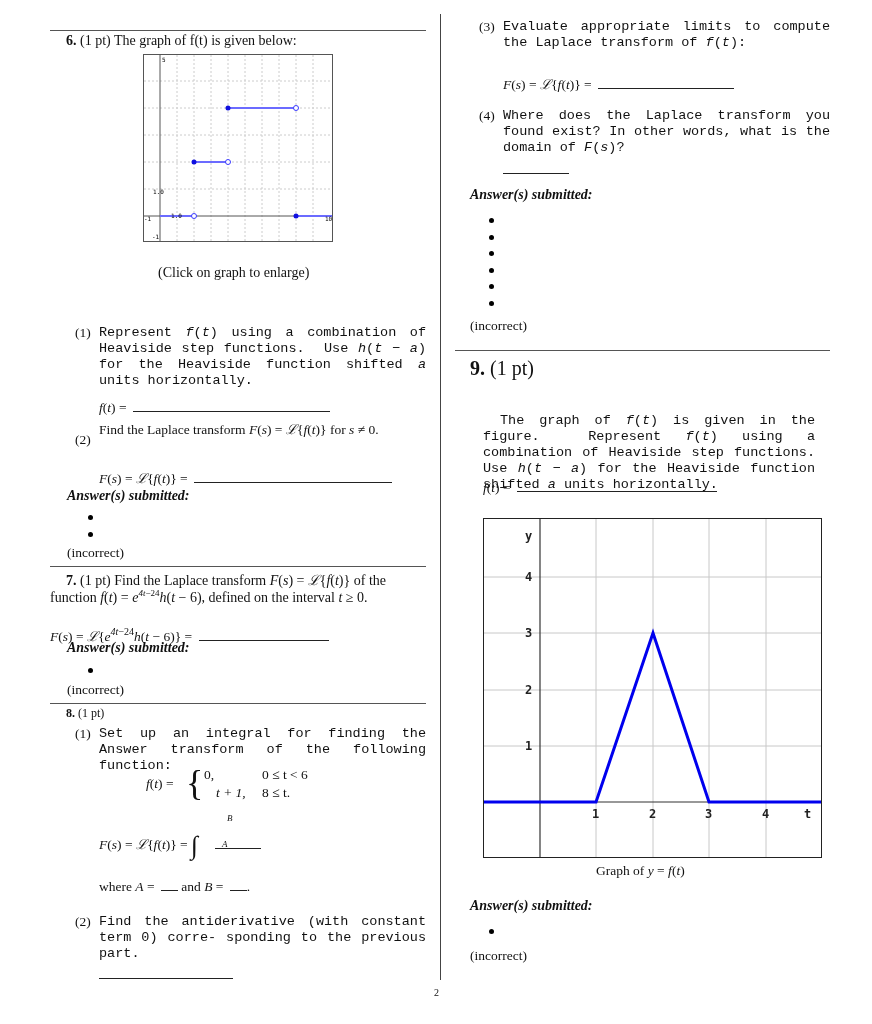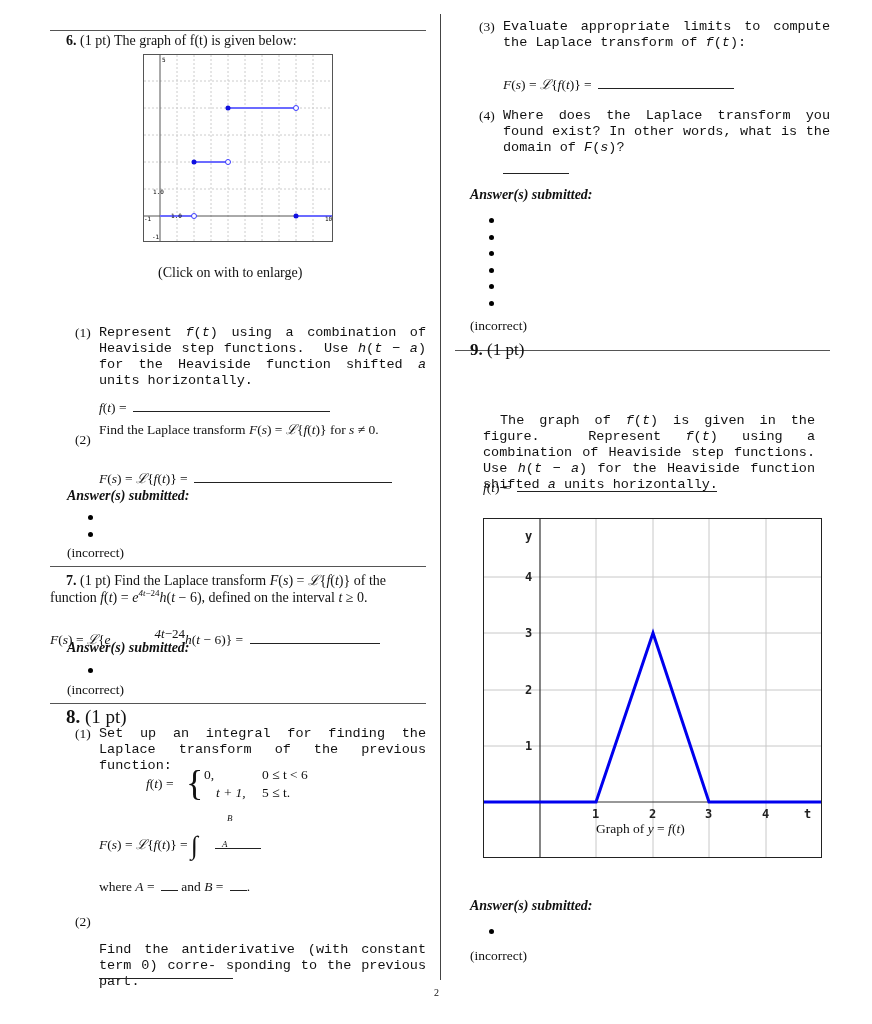--- a/index.html
+++ b/index.html
@@ -65,21 +65,21 @@
     <circle cx="153" cy="162" r="2.5" fill="#1010e0"></circle>
     <text x="19" y="8" font-size="6">5</text>
     <text x="10" y="140" font-size="6">1.0</text>
     <text x="28" y="164" font-size="6">1.0</text>
     <text x="1" y="167" font-size="6">-1</text>
     <text x="182" y="167" font-size="6">10</text>
     <text x="9" y="185" font-size="6">-1</text>
   </svg>
 </div>
 
-<div class="abs" style="left:158px; top:265px; font-size:14px;">(Click on with to enlarge)</div>
+<div class="abs" style="left:158px; top:265px; font-size:14px;">(Click on graph to enlarge)</div>
 
 <div class="abs" style="left:75px; top:325px;">(1)</div>
 <div class="para" style="left:99px; top:325px; width:327px;">
   Represent <i>f</i>(<i>t</i>) using a combination of Heaviside step functions. &nbsp;Use <i>h</i>(<i>t</i> − <i>a</i>) for the Heaviside function shifted <i>a</i> units horizontally.
 </div>
 <div class="abs" style="left:99px; top:400px;">
   <i>f</i>(<i>t</i>) = <span class="blank" style="width:197px;"></span>
 </div>
 
 <div class="abs" style="left:75px; top:432px;">(2)</div>
@@ -98,57 +98,57 @@
 <div class="rule" style="left:50px; top:566px; width:376px;"></div>
 <div class="abs" style="left:66px; top:570px; font-size:14px;">
   <b>7.</b>
   <span>(1 pt)</span>
   Find the Laplace transform <i>F</i>(<i>s</i>) = <i>ℒ</i>{<i>f</i>(<i>t</i>)} of the
 </div>
 <div class="abs" style="left:50px; top:588px; font-size:14px;">
   function <i>f</i>(<i>t</i>) = <i>e</i><sup style="font-size:9px;"><i>4t</i>−24</sup><i>h</i>(<i>t</i> − 6), defined on the interval <i>t</i> ≥ 0.
 </div>
 <div class="abs" style="left:50px; top:626px;">
-  <i>F</i>(<i>s</i>) = <i>ℒ</i>{<i>e</i><sup style="font-size:13px;margin-left:44px;"><i>4t</i>−24</sup><i>h</i>(<i>t</i> − 6)} = <span class="blank" style="width:130px;"></span>
+  <i>F</i>(<i>s</i>) = <i>ℒ</i>{<i>e</i><sup style="font-size:10px;"><i>4t</i>−24</sup><i>h</i>(<i>t</i> − 6)} = <span class="blank" style="width:130px;"></span>
 </div>
 <div class="abs sub-ital" style="left:67px; top:640px;">Answer(s) submitted:</div>
 <div class="bullet" style="left:88px; top:668px;"></div>
 <div class="abs" style="left:67px; top:682px;">(incorrect)</div>
 
 <div class="rule" style="left:50px; top:703px; width:376px;"></div>
-<div class="abs" style="left:66px; top:706px; font-size:19px;">
+<div class="abs" style="left:66px; top:706px; font-size:12px;">
   <b>8.</b>
   <span>(1 pt)</span>
 </div>
 <div class="abs" style="left:75px; top:726px;">(1)</div>
-<div class="para" style="left:99px; top:726px; width:327px;">Set up an integral for finding the Laplace transform of the previous function:</div>
+<div class="para" style="left:99px; top:726px; width:327px;">Set up an integral for finding the Answer transform of the following function:</div>
 
 <div class="abs" style="left:146px; top:767px;">
   <span style="position:absolute; left:0; top:9px; white-space:nowrap;"><i>f</i>(<i>t</i>) =</span>
   <span style="position:absolute; left:40px; top:-2px; font-size:36px; font-weight:100; line-height:36px;">{</span>
   <span style="position:absolute; left:58px; top:0; white-space:nowrap;">0,</span>
   <span style="position:absolute; left:58px; top:18px; white-space:nowrap;margin-left:12px;" class="it">t + 1,</span>
   <span style="position:absolute; left:116px; top:0; white-space:nowrap;">0 ≤ t &lt; 6</span>
-  <span style="position:absolute; left:116px; top:18px; white-space:nowrap;">5 ≤ t.</span>
+  <span style="position:absolute; left:116px; top:18px; white-space:nowrap;">8 ≤ t.</span>
 </div>
 
 <div class="abs" style="left:99px; top:826px; white-space:nowrap;">
   <i>F</i>(<i>s</i>) = <i>ℒ</i>{<i>f</i>(<i>t</i>)} =
   <span style="font-size:26px; position:relative; top:5px;">∫</span>
   <span class="blank" style="width:46px; margin-left:14px;"></span>
 </div>
 <div class="abs it" style="left:227px; top:813px; font-size:9px;">B</div>
 <div class="abs it" style="left:222px; top:839px; font-size:9px;">A</div>
 
 <div class="abs" style="left:99px; top:879px;">
   where <i>A</i> = <span class="blank" style="width:17px;"></span> and <i>B</i> = <span class="blank" style="width:17px;"></span>.
 </div>
 
 <div class="abs" style="left:75px; top:914px;">(2)</div>
-<div class="para" style="left:99px; top:914px; width:327px;margin-top:28px;">
+<div class="para" style="left:99px; top:914px; width:327px;">
   Find the antiderivative (with constant term 0) corre- sponding to the previous part.
 </div>
 <div class="abs" style="left:99px; top:978px; width:134px; height:1px; background:#222;"></div>
 
 <div class="abs" style="left:479px; top:19px;">(3)</div>
 <div class="para" style="left:503px; top:19px; width:327px;">
   Evaluate appropriate limits to compute the Laplace transform of <i>f</i>(<i>t</i>):
 </div>
 <div class="abs" style="left:503px; top:75px;">
   <i>F</i>(<i>s</i>) = <i>ℒ</i>{<i>f</i>(<i>t</i>)} = <span class="blank" style="width:136px;"></span>
@@ -163,21 +163,21 @@
 <div class="abs sub-ital" style="left:470px; top:187px;">Answer(s) submitted:</div>
 <div class="bullet" style="left:489px; top:218px;"></div>
 <div class="bullet" style="left:489px; top:235px;"></div>
 <div class="bullet" style="left:489px; top:251px;"></div>
 <div class="bullet" style="left:489px; top:268px;"></div>
 <div class="bullet" style="left:489px; top:284px;"></div>
 <div class="bullet" style="left:489px; top:301px;"></div>
 <div class="abs" style="left:470px; top:318px;">(incorrect)</div>
 
 <div class="rule" style="left:455px; top:350px; width:375px;"></div>
-<div class="abs" style="left:470px; top:340px; font-size:17px;">
+<div class="abs" style="left:470px; top:357px; font-size:20px;">
   <b>9.</b>
   <span>(1 pt)</span>
 </div>
 <div class="para" style="left:483px; top:413px; width:332px; text-indent:17px;">
   The graph of <i>f</i>(<i>t</i>) is given in the figure. &nbsp;Represent <i>f</i>(<i>t</i>) using a combination of Heaviside step functions. Use <i>h</i>(<i>t</i> − <i>a</i>) for the Heaviside function shifted <i>a</i> units horizontally.
 </div>
 <div class="abs" style="left:483px; top:480px;">
   <i>f</i>(<i>t</i>) = <span class="blank" style="width:200px;"></span>
 </div>
 
@@ -204,19 +204,19 @@
       <text x="42" y="176">2</text>
       <text x="42" y="232">1</text>
       <text x="109" y="300">1</text>
       <text x="166" y="300">2</text>
       <text x="222" y="300">3</text>
       <text x="279" y="300">4</text>
       <text x="321" y="300">t</text>
     </g>
   </svg>
 </div>
-<div class="abs" style="left:596px; top:821px;">
+<div class="abs" style="left:596px; top:863px;">
   Graph of <i>y</i> = <i>f</i>(<i>t</i>)
 </div>
 
 <div class="abs sub-ital" style="left:470px; top:898px;">Answer(s) submitted:</div>
 <div class="bullet" style="left:489px; top:929px;"></div>
 <div class="abs" style="left:470px; top:948px;">(incorrect)</div>
 
 </body></html>

